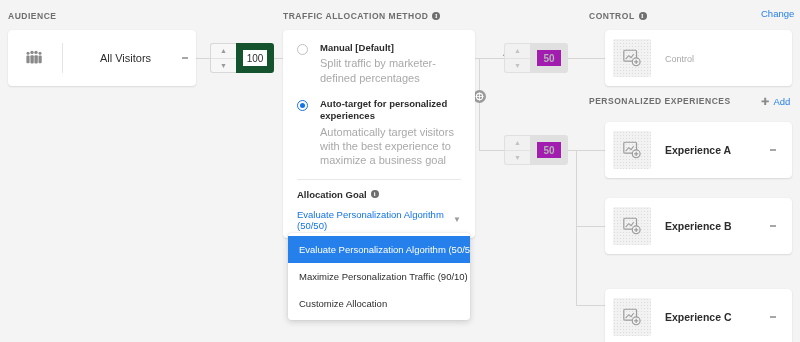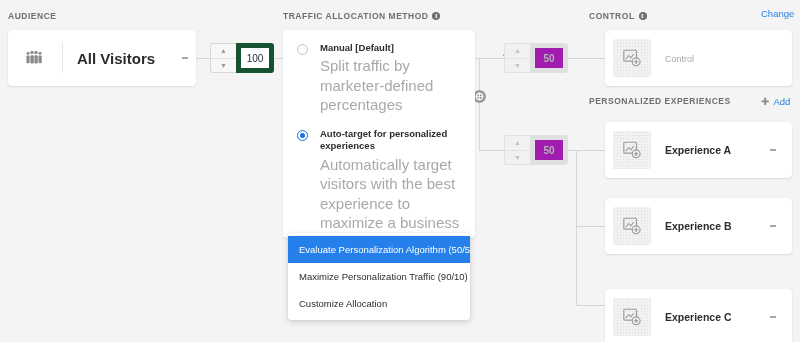--- a/index.html
+++ b/index.html
@@ -38,58 +38,58 @@
     position:absolute;
     background:#fff;
     border-radius:4px;
     box-shadow: 0 1px 2px rgba(0,0,0,.10), 0 0 1px rgba(0,0,0,.08);
   }
 
   
   #audience-card { left:8px; top:30px; width:188px; height:56px; display:flex; align-items:center; }
   .aud-icon { width:54px; display:flex; align-items:center; justify-content:center; }
   .aud-div { width:1px; height:30px; background:#e4e4e4; }
-  .aud-label { flex:1; padding-left:14px; font-size:15px; font-weight:700; color:#2c2c2c; }
+  .aud-label { flex:1; padding-left:14px; font-size:11px; font-weight:400; color:#2c2c2c;text-align:center; }
   .kebab { width:22px; display:flex; align-items:center; justify-content:center; cursor:pointer; }
   .kebab i { display:block; width:2px; height:2px; border-radius:50%; background:#8a8a8a; margin:1.2px 0; }
 
   
   .stepper { position:absolute; display:flex; align-items:stretch; height:30px; }
   .step-arrows {
     width:26px; background:#f7f7f7; border:1px solid #d8d8d8; border-right:none;
     border-radius:3px 0 0 3px; display:flex; flex-direction:column;
   }
   .step-arrows .a {
     flex:1; display:flex; align-items:center; justify-content:center; cursor:pointer;
     font-size:7px; color:#9b9b9b; line-height:1;
   }
   .step-arrows .a:first-child { border-bottom:1px solid #e2e2e2; }
   .step-val {
-    width:38px; background:#fff; border:5px solid #14532d; border-radius:0 3px 3px 0;
+    width:38px; background:#fff; border:7px solid #14532d; border-radius:0 3px 3px 0;
     display:flex; align-items:center; justify-content:center;
     font-size:10px; color:#2c2c2c;
   }
   .stepper.disabled .step-arrows { background:#f1f1f1; border-color:#e0e0e0; }
   .stepper.disabled .step-arrows .a { color:#c3c3c3; }
   .stepper.disabled .step-val { background:#a21caf; border-color:#e0e0e0; color:#b4b4b4;font-weight:bold; }
 
   
   #tam-card { left:283px; top:30px; width:192px; height:208px; padding:12px 14px 0 14px; }
   .radio-row { display:flex; gap:12px; margin-bottom:13px; }
   .radio {
     margin-top:2px; flex:none;
     width:11px; height:11px; border-radius:50%;
     border:1.3px solid #c0c0c0; background:#fff; cursor:pointer;
     display:flex; align-items:center; justify-content:center;
   }
   .radio.on { border-color:#1473e6; }
   .radio.on::after { content:""; width:5px; height:5px; border-radius:50%; background:#1473e6; }
   .radio-txt { line-height:1.3; }
   .radio-title { font-size:9.5px; font-weight:700; color:#2c2c2c; }
-  .radio-sub { font-size:15px; color:#a9a9a9; margin-top:2px; }
+  .radio-sub { font-size:11px; color:#a9a9a9; margin-top:2px; }
   .hr { height:1px; background:#e8e8e8; margin:0 0 9px 0; }
   .goal-label { font-size:9.5px; font-weight:700; color:#2c2c2c; display:flex; align-items:center; gap:4px; }
   .goal-select {
     margin-top:9px; display:flex; align-items:center; justify-content:space-between;
     font-size:9.5px; color:#1473e6; cursor:pointer; padding-bottom:3px;
   }
   .chev { color:#9b9b9b; font-size:8px; }
 
   
   #goal-dropdown {

